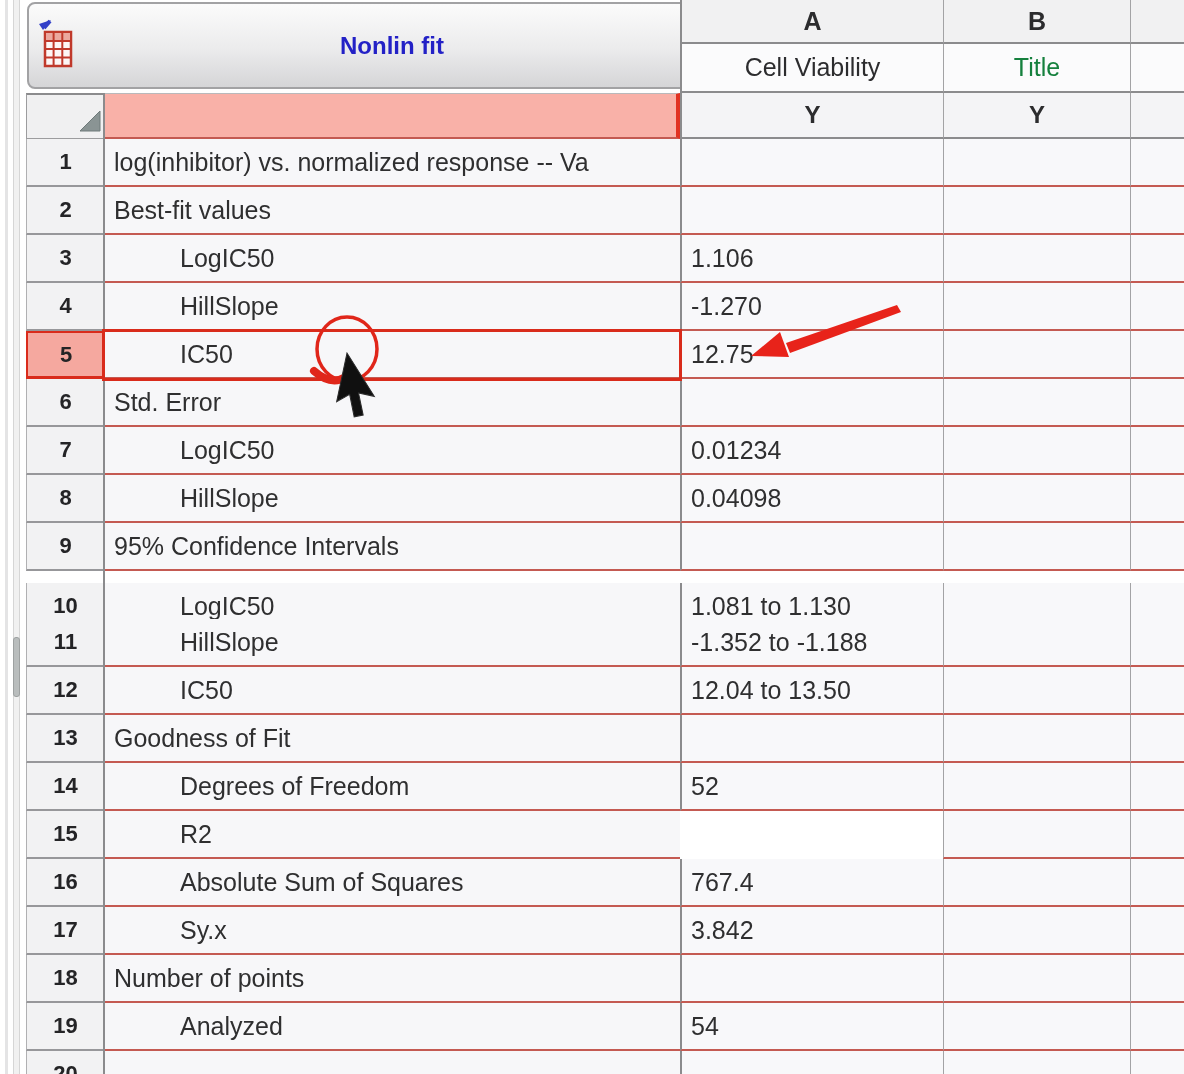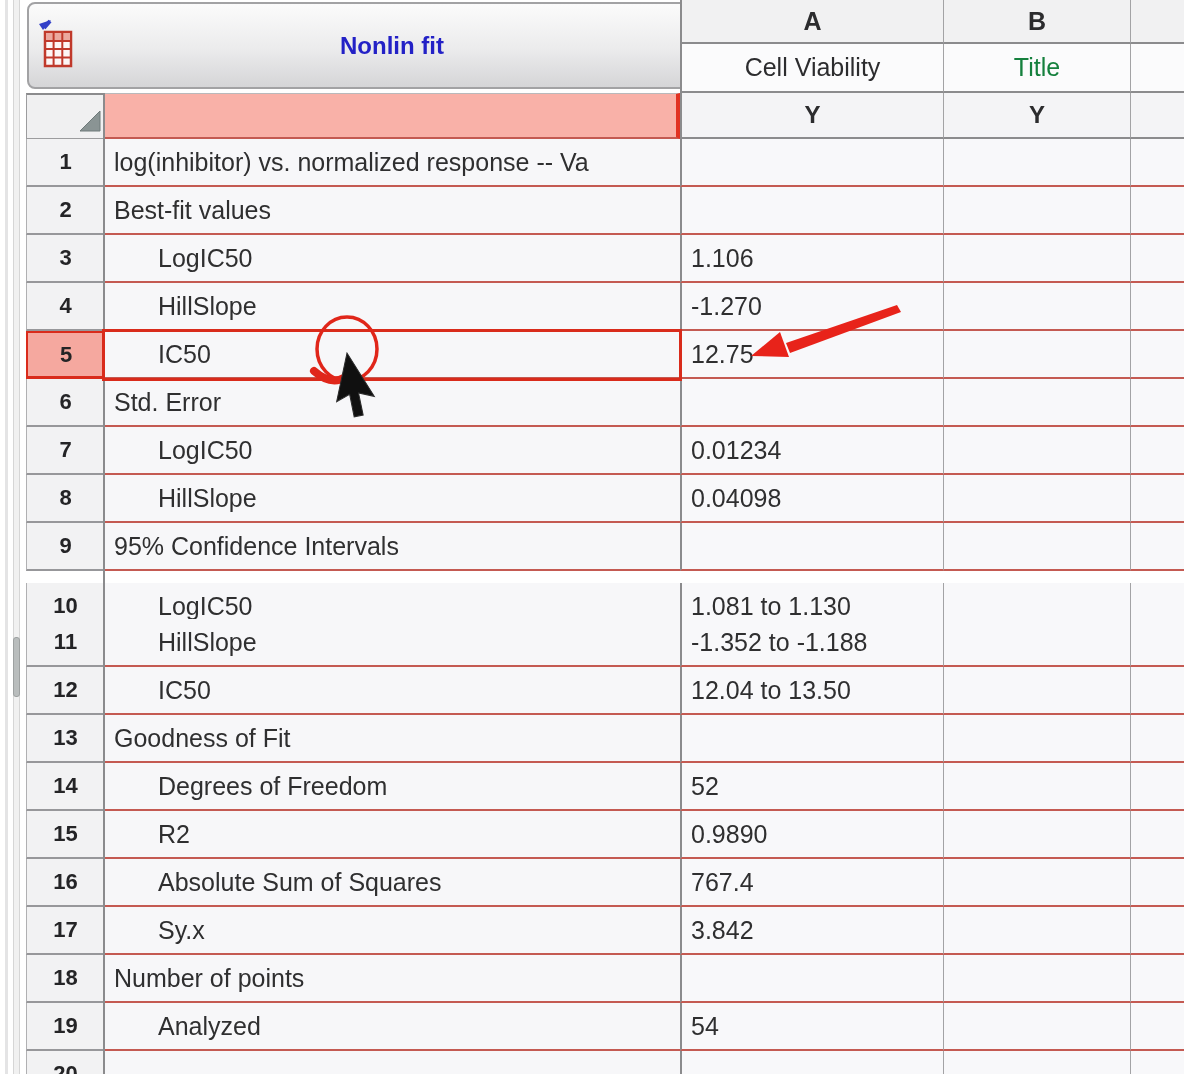--- a/index.html
+++ b/index.html
@@ -36,21 +36,21 @@
   .col-c{left:1130px;width:54px;border-left:1px solid #a3a3a5;}
   .muted{color:#15803d;}
   
   .row{position:absolute;left:0;width:1184px;height:48px;}
   .cell{position:absolute;top:0;height:48px;box-sizing:border-box;display:flex;align-items:center;
         font-size:25px;color:#2f2f30;overflow:hidden;white-space:nowrap;}
   .c-num{left:26px;width:78px;justify-content:center;background:#f2f2f3;
          border-bottom:2px solid #97979a;border-left:1px solid #b0b0b2;
          font-weight:bold;font-size:22px;color:#242426;}
   .c-title{left:104px;width:576px;background:#f7f7f9;border-bottom:2px solid #c45a52;padding-left:10px;}
-  .c-title.ind1{padding-left:54px;}
+  .c-title.ind1{padding-left:76px;}
   .c-a{left:680px;width:263px;background:#f8f8fa;border-bottom:2px solid #c45a52;
        border-left:2px solid #8b8b8d;padding-left:9px;}
   .c-b{left:943px;width:187px;background:#f8f8fa;border-bottom:2px solid #c45a52;
        border-left:1px solid #a3a3a5;}
   .c-c{left:1130px;width:54px;background:#f8f8fa;border-bottom:2px solid #c45a52;
        border-left:1px solid #a3a3a5;}
   .row.selected .c-num{background:#f5a89f;border-top:2px solid #d92b1b;
        border-bottom:3px solid #d92b1b;border-left:2px solid #d92b1b;}
   #num-col-vline{position:absolute;left:103px;top:93px;width:2px;height:981px;background:#8b8b8d;z-index:4;}
   #sel-outline{position:absolute;left:102px;top:329px;width:580px;height:52px;box-sizing:border-box;
@@ -207,21 +207,20 @@
     <div class="cell c-num">14</div>
     <div class="cell c-title ind1">Degrees of Freedom</div>
     <div class="cell c-a">52</div>
     <div class="cell c-b"></div>
     <div class="cell c-c"></div>
   </div>
 
   <div class="row" style="top: 811px;">
     <div class="cell c-num">15</div>
     <div class="cell c-title ind1">R2</div>
-    <div class="cell c-a">0.9890</div>
     <div class="cell c-b"></div>
     <div class="cell c-c"></div>
   </div>
 
   <div class="row" style="top: 859px;">
     <div class="cell c-num">16</div>
     <div class="cell c-title ind1">Absolute Sum of Squares</div>
     <div class="cell c-a">767.4</div>
     <div class="cell c-b"></div>
     <div class="cell c-c"></div>

